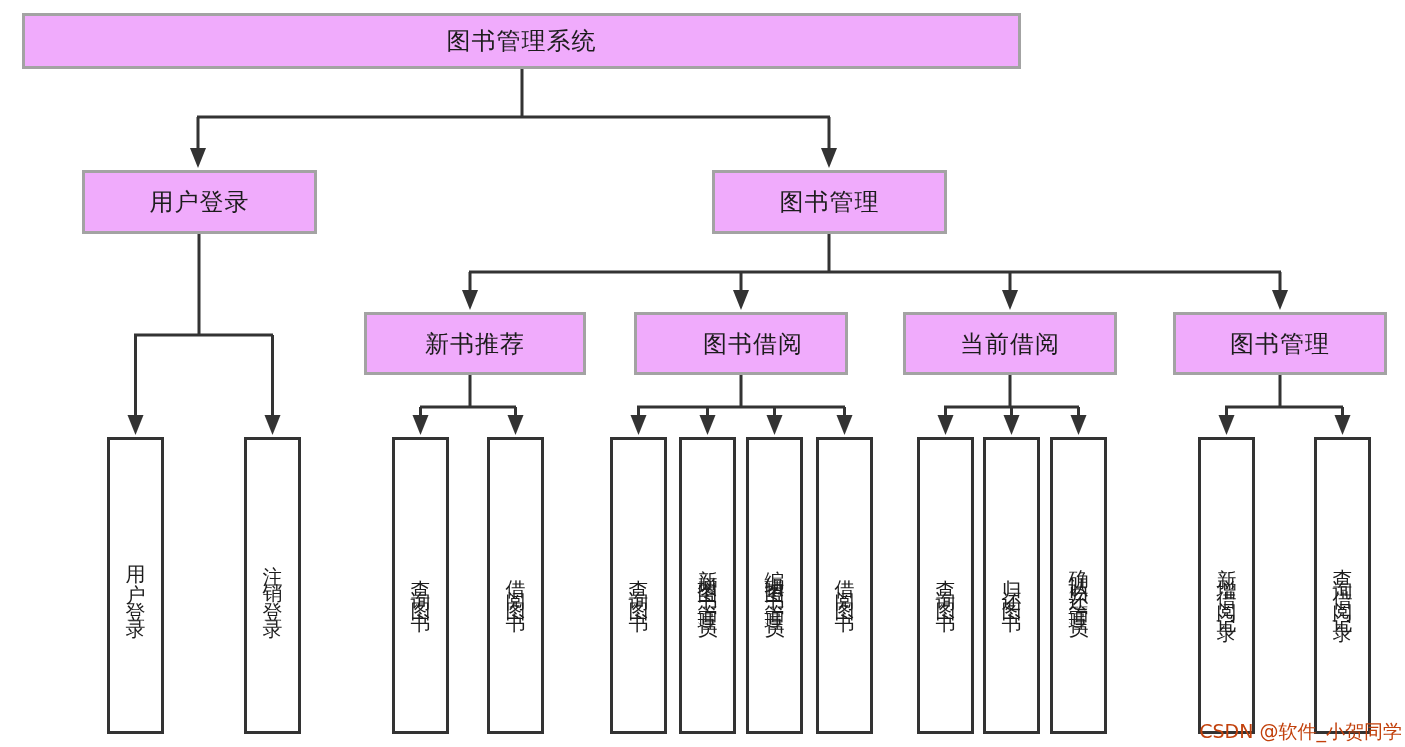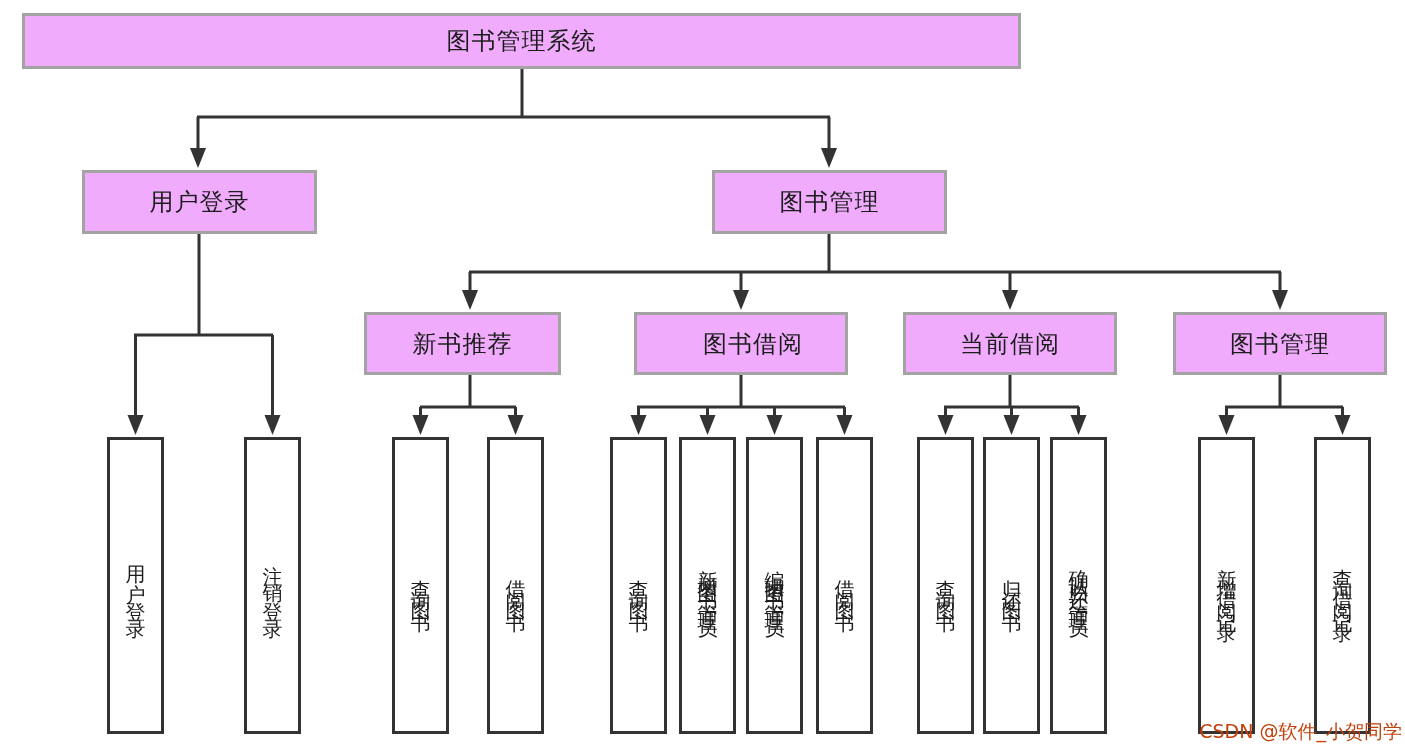--- a/index.html
+++ b/index.html
@@ -80,21 +80,21 @@
       <polygon points="1218.5,415 1234.5,415 1226.5,435"></polygon>
       <polygon points="1334.5,415 1350.5,415 1342.5,435"></polygon>
     </g>
   </svg>
 
   <div class="node" style="left:22px;top:13px;width:999px;height:56px;">图书管理系统</div>
 
   <div class="node" style="left:82px;top:170px;width:235px;height:64px;">用户登录</div>
   <div class="node" style="left:712px;top:170px;width:235px;height:64px;">图书管理</div>
 
-  <div class="node" style="left:364px;top:312px;width:197px;height:63px;">新书推荐</div>
+  <div class="node" style="left:364px;top:312px;width:222px;height:63px;">新书推荐</div>
   <div class="node" style="left:634px;top:312px;width:214px;height:63px;padding-left:24px;">图书借阅</div>
   <div class="node" style="left:903px;top:312px;width:214px;height:63px;">当前借阅</div>
   <div class="node" style="left:1173px;top:312px;width:214px;height:63px;">图书管理</div>
 
   <div class="leaf ls-a" style="left:107px;">用户登录</div>
   <div class="leaf ls-a" style="left:244px;">注销登录</div>
 
   <div class="leaf ls-b" style="left:392px;">查询图书</div>
   <div class="leaf ls-b" style="left:487px;">借阅图书</div>
 

